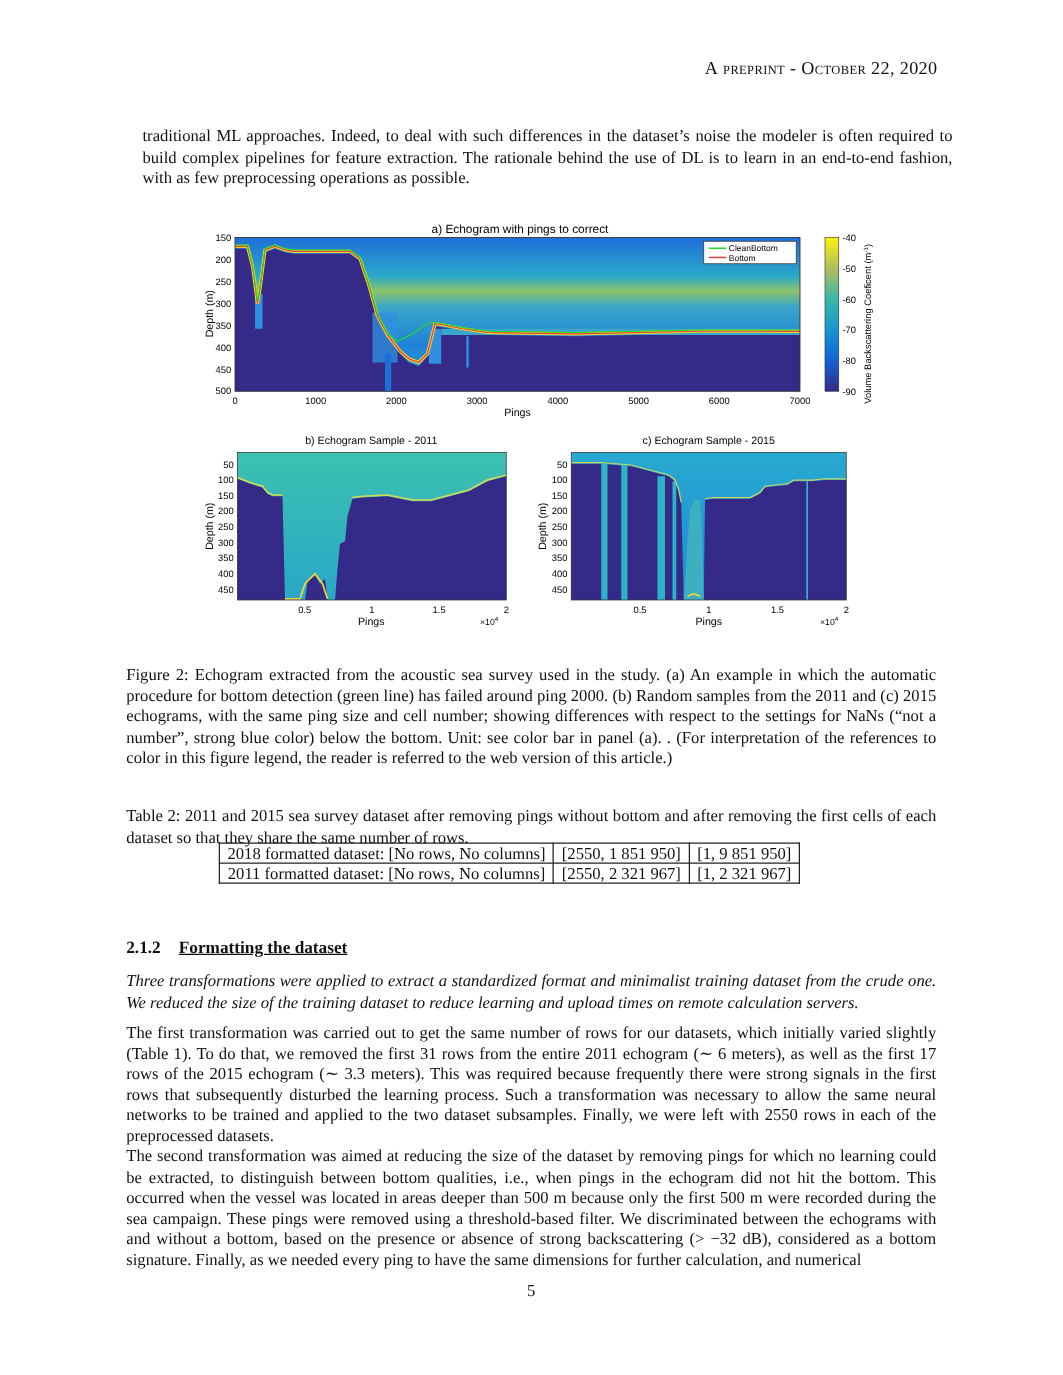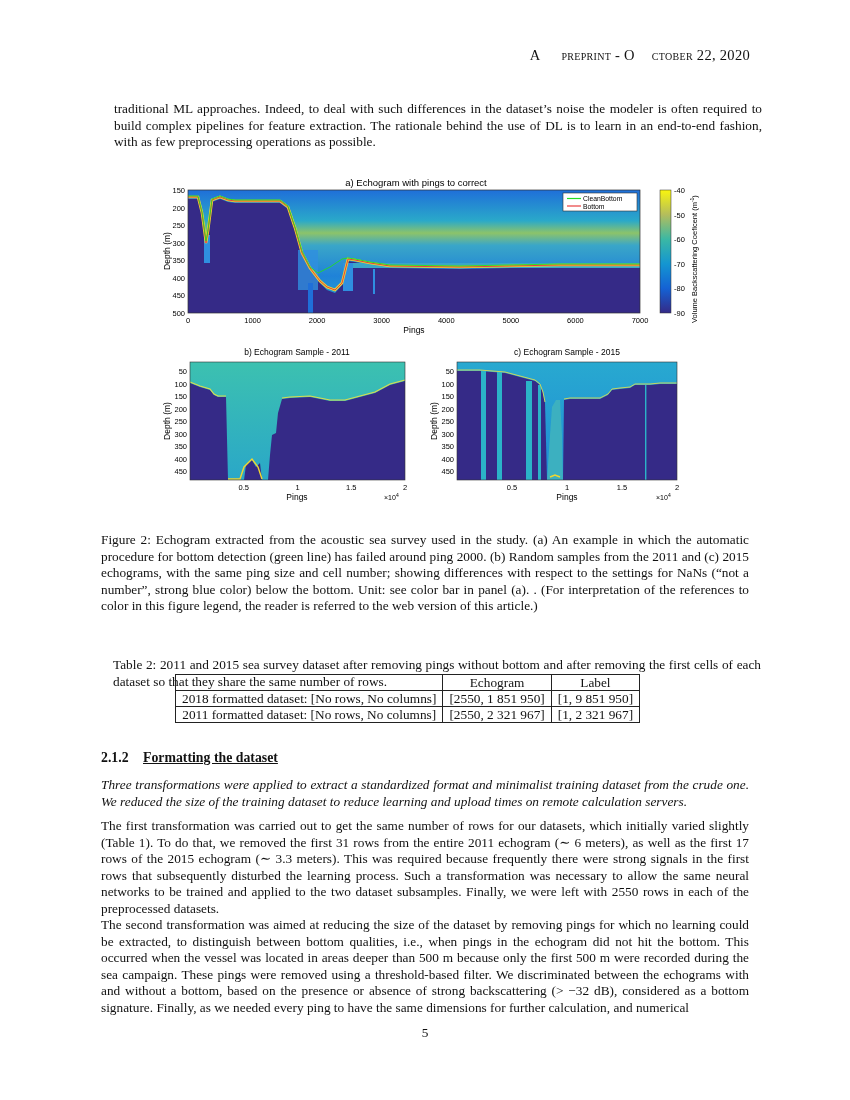--- a/index.html
+++ b/index.html
@@ -1,19 +1,19 @@
 <!DOCTYPE html>
 <html><head>
 <meta charset="utf-8">
 <style>
   html, body { margin: 0; padding: 0; background: #ffffff; }
   body { width: 850px; height: 1100px; position: relative; overflow: hidden;
          font-family: "Liberation Serif", "DejaVu Serif", serif; color: #111; }
   .header { position: absolute; top: 47px; right: 100px; font-size: 14.5px; letter-spacing: 0.3px; }
-  .header .sc { font-variant: small-caps; margin-left: 17px; }
+  .header .sc { font-variant: small-caps; }
   .para { position: absolute; left: 101px; width: 648px; font-size: 13.3px; line-height: 16.6px; text-align: justify; }
   .figure { position: absolute; left: 160px; top: 175px; width: 540px; height: 330px; }
   .caption { position: absolute; left: 101px; top: 532px; width: 648px; font-size: 13.3px; line-height: 16.6px; text-align: justify; }
   .table-caption { position: absolute; left: 101px; top: 645px; width: 648px; font-size: 13.3px; line-height: 16.6px; text-align: justify; }
   table.data { position: absolute; left: 175px; top: 674px; border-collapse: collapse; font-size: 13.3px; }
   table.data td { border: 1px solid #222; padding: 0 6px; height: 15px; line-height: 15px; text-align: center; white-space: nowrap; }
   table.data tr.head td.blank { border-top: 1px solid #222; }
   .section-title { position: absolute; left: 101px; top: 750px; font-size: 13.8px; font-weight: bold; text-decoration: underline; }
   .section-title .num { display: inline-block; width: 42px; }
   .page-num { position: absolute; top: 1025px; left: 0; width: 850px; text-align: center; font-size: 13.3px; }
@@ -194,29 +194,24 @@
         <text x="517" y="315">2</text>
       </g>
       <text x="407" y="325" font-size="8.5" text-anchor="middle">Pings</text>
       <text x="496" y="325" font-size="7"><tspan>×10</tspan><tspan font-size="5" dy="-3">4</tspan></text>
     </g>
   </svg>
 </div>
 
 <p class="caption" style="margin:0;">Figure 2: Echogram extracted from the acoustic sea survey used in the study. (a) An example in which the automatic procedure for bottom detection (green line) has failed around ping 2000. (b) Random samples from the 2011 and (c) 2015 echograms, with the same ping size and cell number; showing differences with respect to the settings for NaNs (“not a number”, strong blue color) below the bottom. Unit: see color bar in panel (a). . (For interpretation of the references to color in this figure legend, the reader is referred to the web version of this article.)</p>
 
-<p class="table-caption" style="margin:12px;">Table 2: 2011 and 2015 sea survey dataset after removing pings without bottom and after removing the first cells of each dataset so that they share the same number of rows.</p>
+<p class="table-caption" style="margin:0;">Table 2: 2011 and 2015 sea survey dataset after removing pings without bottom and after removing the first cells of each dataset so that they share the same number of rows.</p>
 
 <table class="data">
   <tbody>
-      <tr class="head">
-    <td class="blank"></td>
-    <td>Echogram</td>
-    <td>Label</td>
-  </tr>
   <tr>
     <td>2018 formatted dataset: [No rows, No columns]</td>
     <td>[2550, 1 851 950]</td>
     <td>[1, 9 851 950]</td>
   </tr>
   <tr>
     <td>2011 formatted dataset: [No rows, No columns]</td>
     <td>[2550, 2 321 967]</td>
     <td>[1, 2 321 967]</td>
   </tr>

